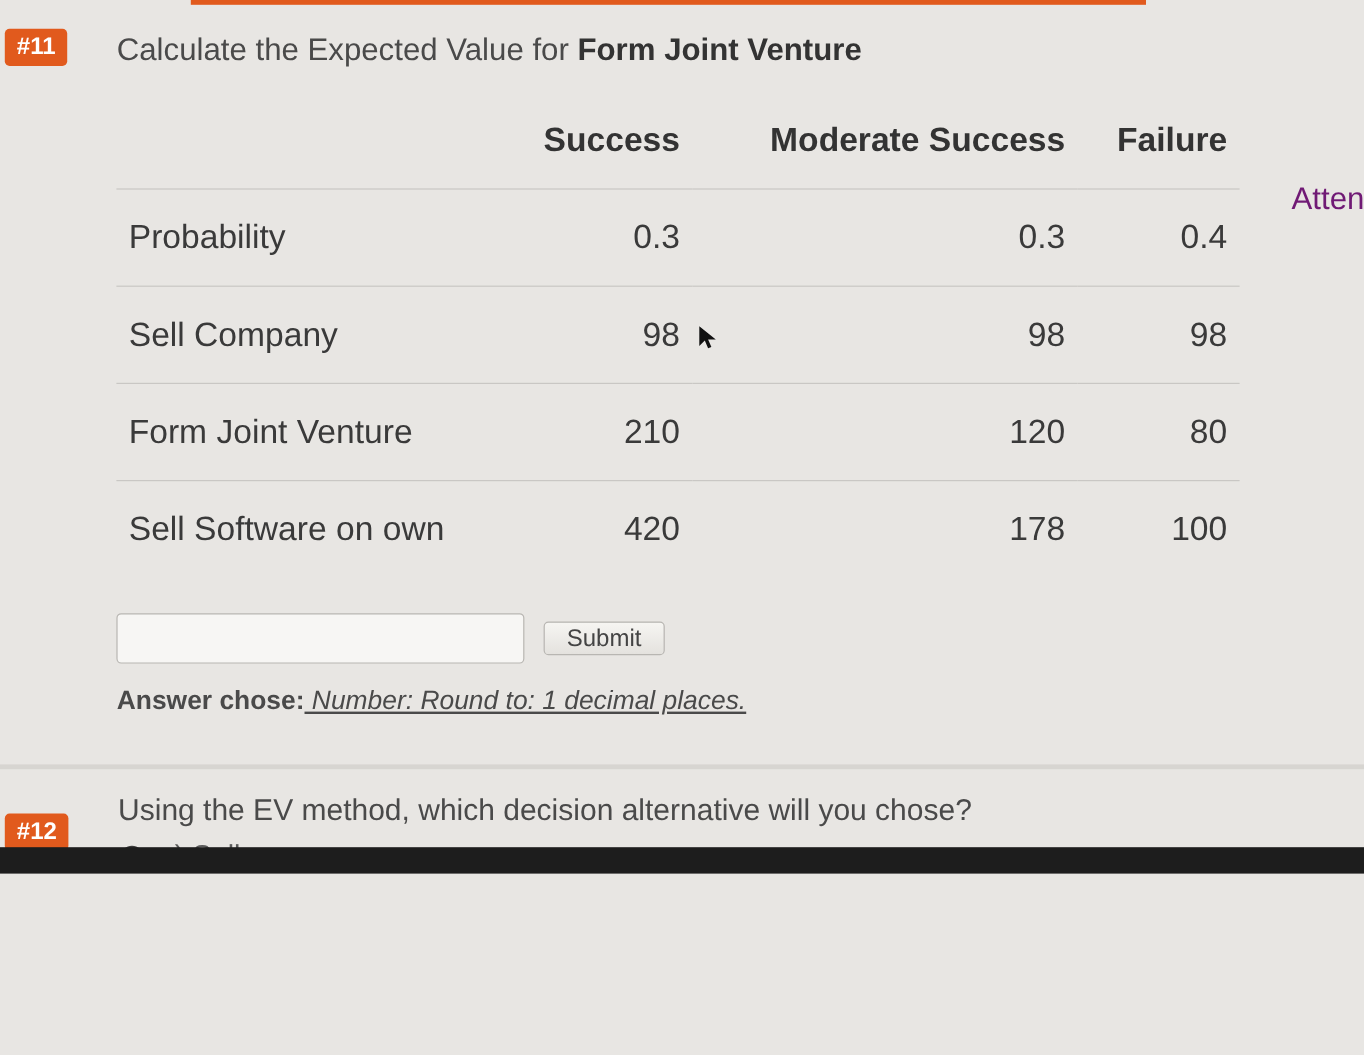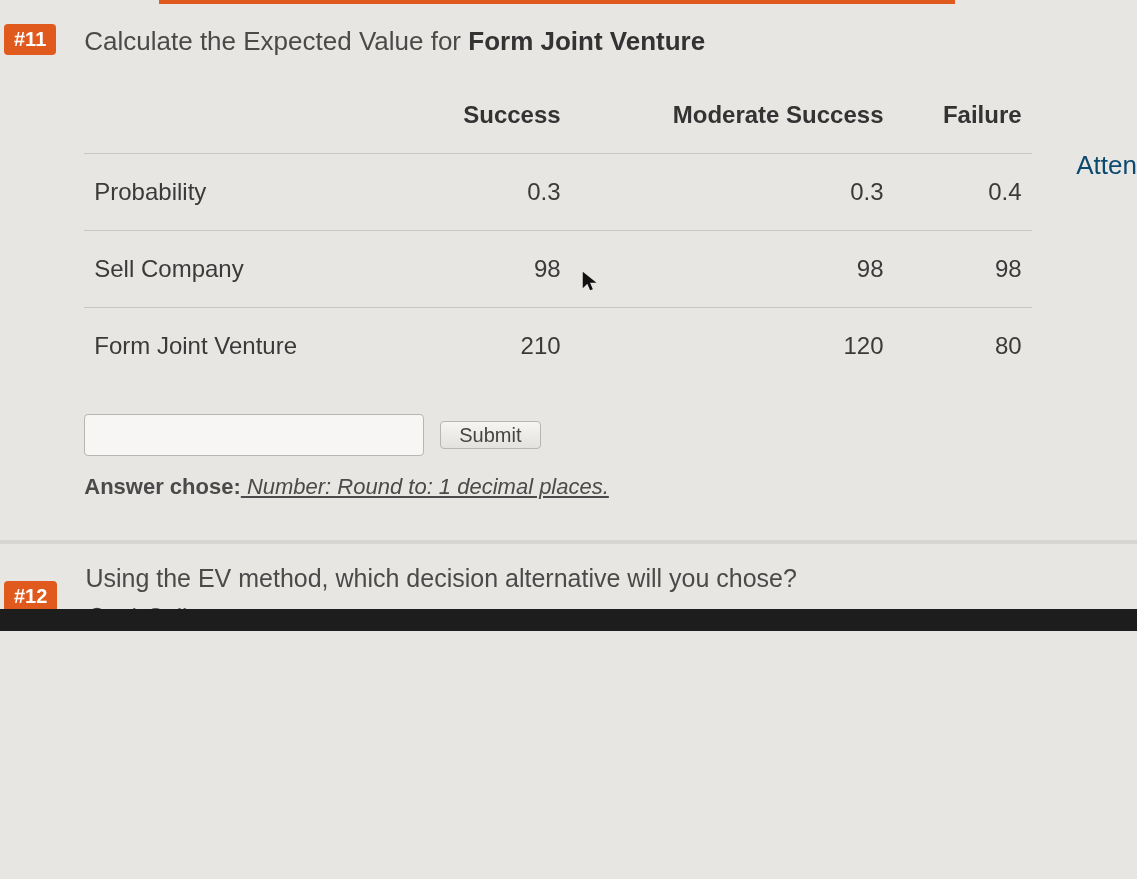--- a/index.html
+++ b/index.html
@@ -28,36 +28,36 @@
     padding: 6px 0 20px 0;
   }
   .badge {
     background: #e15a1d;
     color: #fff;
     font-weight: 700;
     font-size: 20px;
     padding: 4px 10px;
     border-radius: 4px;
     margin-left: 4px;
-    margin-right: 28px;
+    margin-right: 41px;
     flex: 0 0 auto;
     min-width: 48px;
     text-align: center;
   }
   .q-content { flex: 1 1 auto; padding-right: 23px; }
   .prompt {
     font-size: 26px;
     color: #4a4a4a;
     margin: 2px 0 20px 0;
   }
   .prompt .bold { font-weight: 700; color: #333; }
   table.data {
     width: 92%;
     border-collapse: collapse;
-    font-size: 24px;
+    font-size: 28px;
     color: #3a3a3a;
   }
   table.data th, table.data td {
     border-top: 1px solid #c9c7c4;
     padding: 24px 10px;
     text-align: right;
   }
   table.data th:first-child, table.data td:first-child {
     text-align: left;
     font-weight: 400;
@@ -99,21 +99,21 @@
     font-size: 22px;
     color: #4a4a4a;
   }
   .format-hint .lead { font-weight: 700; }
   .format-hint .ital { font-style: italic; text-decoration: underline; }
   .side-label {
     position: absolute;
     right: 0;
     top: 150px;
     font-size: 26px;
-    color: #0c4a6e;
+    color: #701a75;
   }
   .section-sep {
     height: 4px;
     background: #d7d5d1;
     margin: 20px 0 18px 0;
   }
   .q12-block {
     display: flex;
     align-items: center;
   }
@@ -181,20 +181,26 @@
             <td>Sell Company</td>
             <td>98</td>
             <td>98</td>
             <td>98</td>
           </tr>
           <tr>
             <td>Form Joint Venture</td>
             <td>210</td>
             <td>120</td>
             <td>80</td>
+          </tr>
+          <tr>
+            <td>Sell Software on own</td>
+            <td>420</td>
+            <td>178</td>
+            <td>100</td>
           </tr>
         </tbody>
       </table>
 
       <div class="answer-row">
         <input class="answer-input" type="text" value="" style="">
         <button class="submit-btn">Submit</button>
       </div>
 
       <div class="format-hint">

